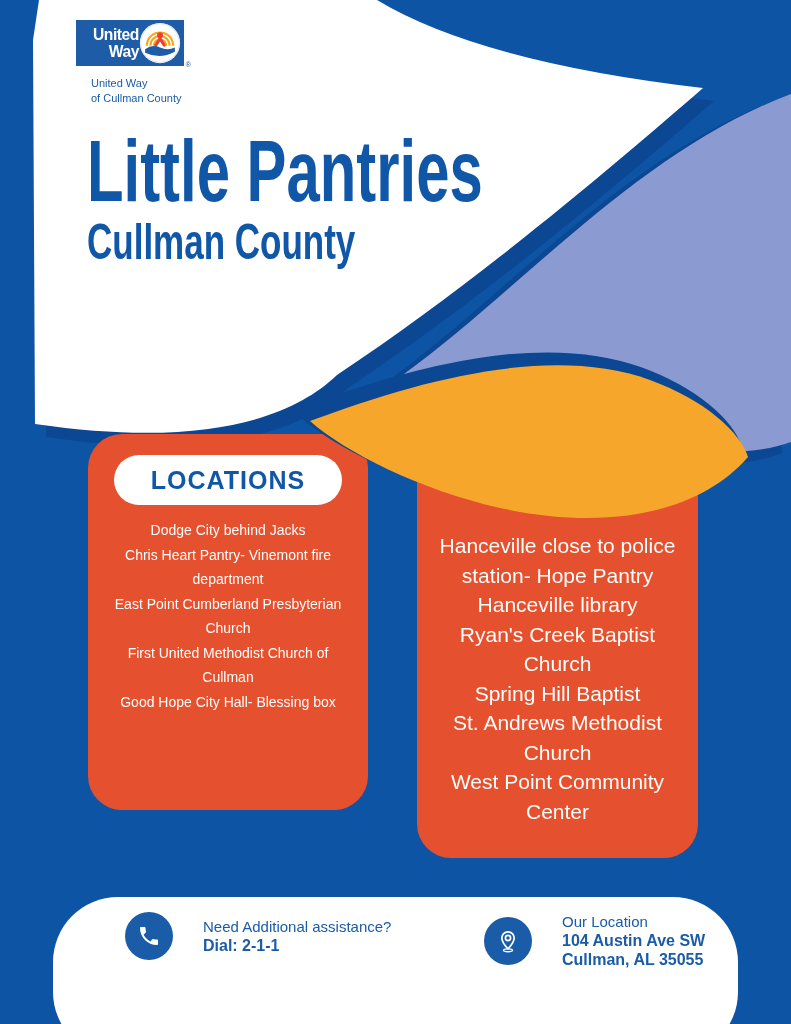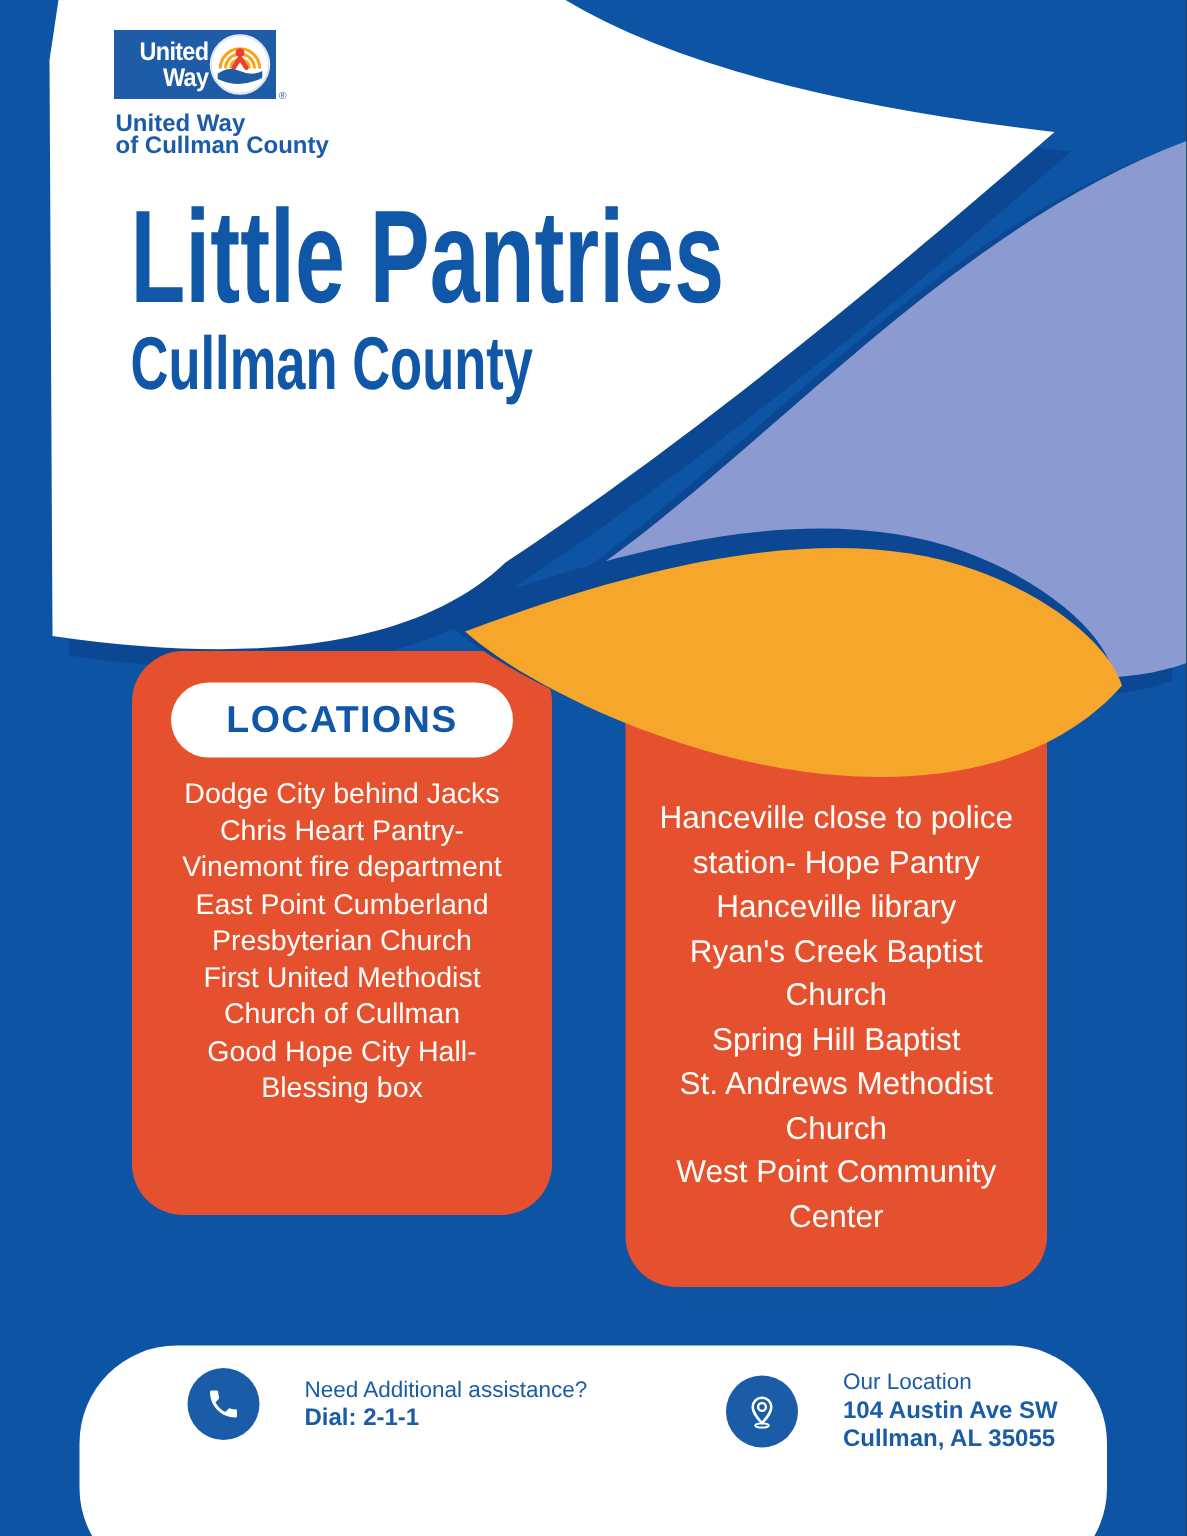--- a/index.html
+++ b/index.html
@@ -7,36 +7,36 @@
     background:#0E54A5;font-family:"Liberation Sans",sans-serif;}
   .layer{position:absolute;left:0;top:0;width:791px;height:1024px;pointer-events:none;}
   .z1{z-index:1}.z2{z-index:2}.z3{z-index:3}.z4{z-index:4}
 
   
   .logo-box{position:absolute;left:76px;top:20px;width:108px;height:46px;background:#1E5CA8;
     display:flex;align-items:center;justify-content:flex-end;padding:2px 3px 2px 8px;box-sizing:border-box;}
   .logo-text{color:#fff;font-weight:bold;font-size:17px;line-height:17px;text-align:right;
     letter-spacing:-.5px;transform:scaleX(.92);transform-origin:right center;}
   .logo-reg{position:absolute;right:-7px;bottom:-2px;font-size:7px;color:#1E5CA8;}
-  .org-name{position:absolute;left:77px;top:76px;color:#1A5CA8;font-weight:bold;
-    font-size:16px;line-height:14.5px;}
+  .org-name{position:absolute;left:91px;top:76px;color:#1A5CA8;font-weight:normal;
+    font-size:11px;line-height:14.5px;}
   .title{position:absolute;left:87px;top:127px;color:#1157A8;font-weight:bold;
     font-size:88px;line-height:1;white-space:nowrap;transform:scaleX(.68);transform-origin:left top;}
   .subtitle{position:absolute;left:87px;top:217px;color:#1157A8;font-weight:bold;
     font-size:50px;line-height:1;white-space:nowrap;transform:scaleX(.70);transform-origin:left top;}
 
   
   .loc-box{position:absolute;background:#E5512F;border-radius:34px;box-sizing:border-box;color:#FFFDFA;}
   .box-left{left:88px;top:434px;width:280px;height:376px;padding:0 25px;}
   .box-right{left:417px;top:428px;width:281px;height:430px;padding:103px 21px 0 21px;}
   .pill{width:228px;height:50px;margin:21px auto 0 auto;background:#fff;border-radius:25px;
     display:flex;align-items:center;justify-content:center;}
   .pill span{color:#1157A8;font-weight:bold;font-size:25px;letter-spacing:1px;}
   .loc-list{text-align:center;}
-  .list-left{margin-top:13px;font-size:19px;line-height:24.5px;}
+  .list-left{margin-top:13px;font-size:14px;line-height:24.5px;}
   .list-right{font-size:21px;line-height:29.5px;}
 
   
   .footer{position:absolute;left:53px;top:897px;width:685px;height:160px;background:#fff;
     border-radius:65px;}
   .contact{position:absolute;top:15px;display:flex;align-items:center;gap:30px;}
   .contact.c-left{left:72px;}
   .contact.c-right{left:431px;}
   .icon-circle{width:48px;height:48px;border-radius:50%;background:#1A5CA8;flex:0 0 auto;
     display:flex;align-items:center;justify-content:center;}

